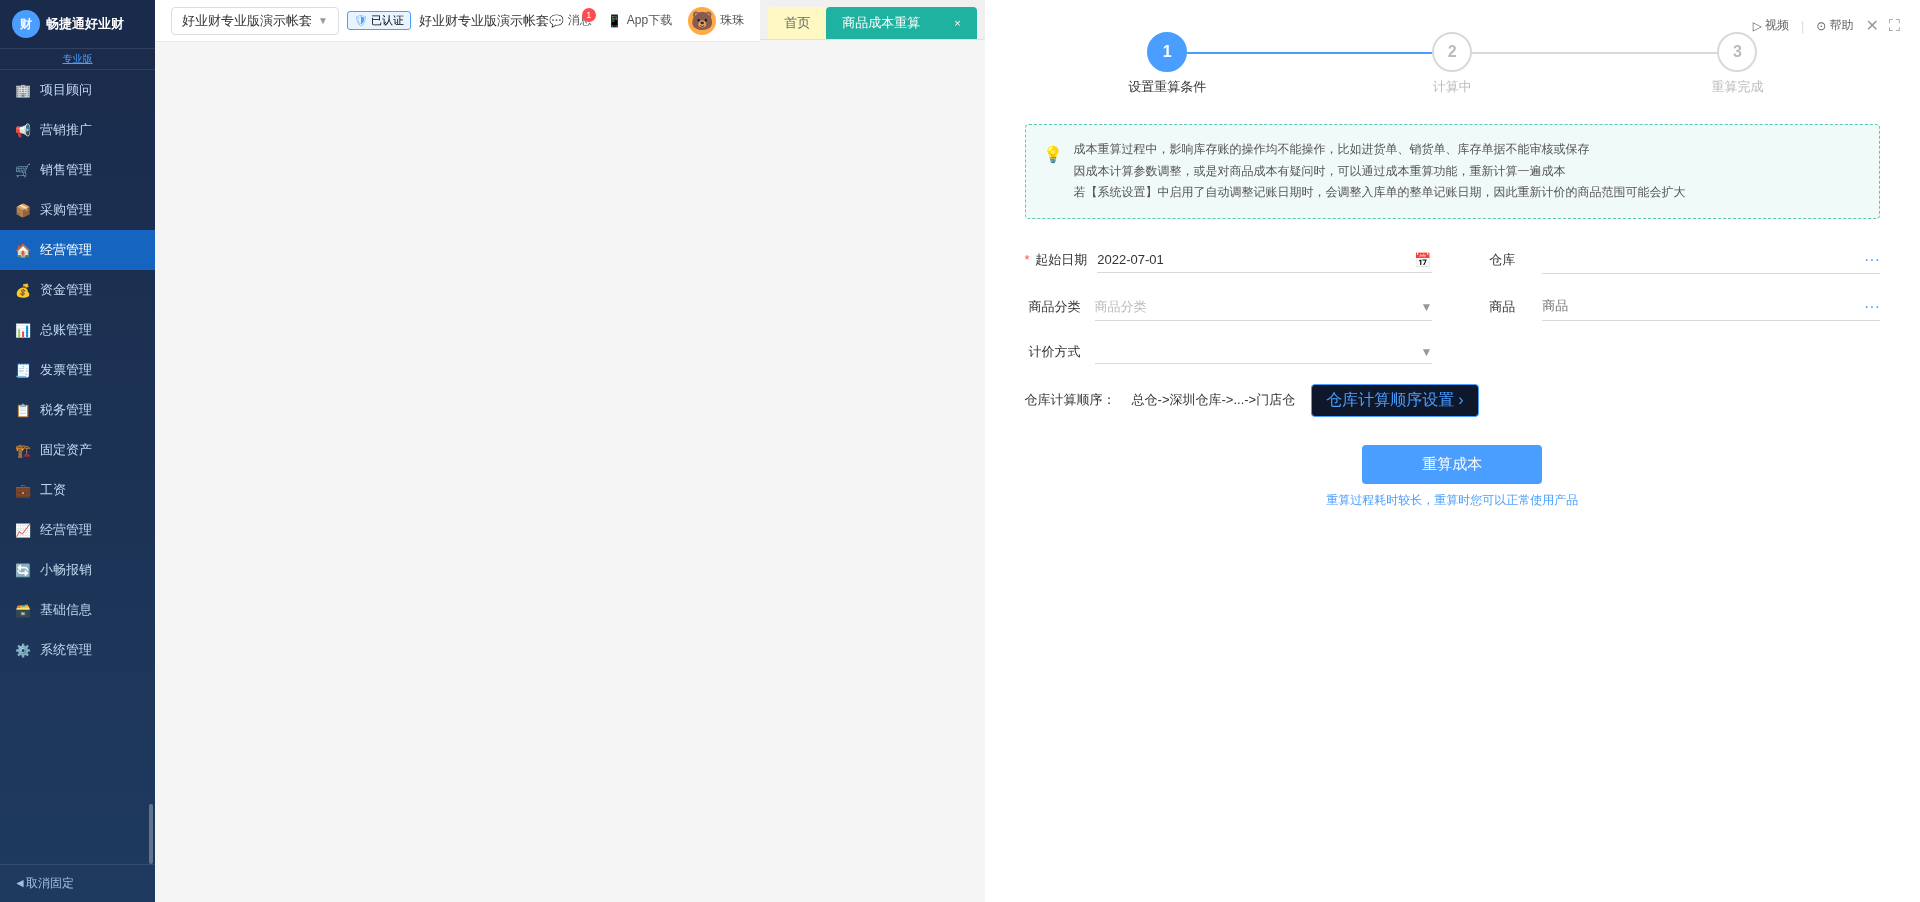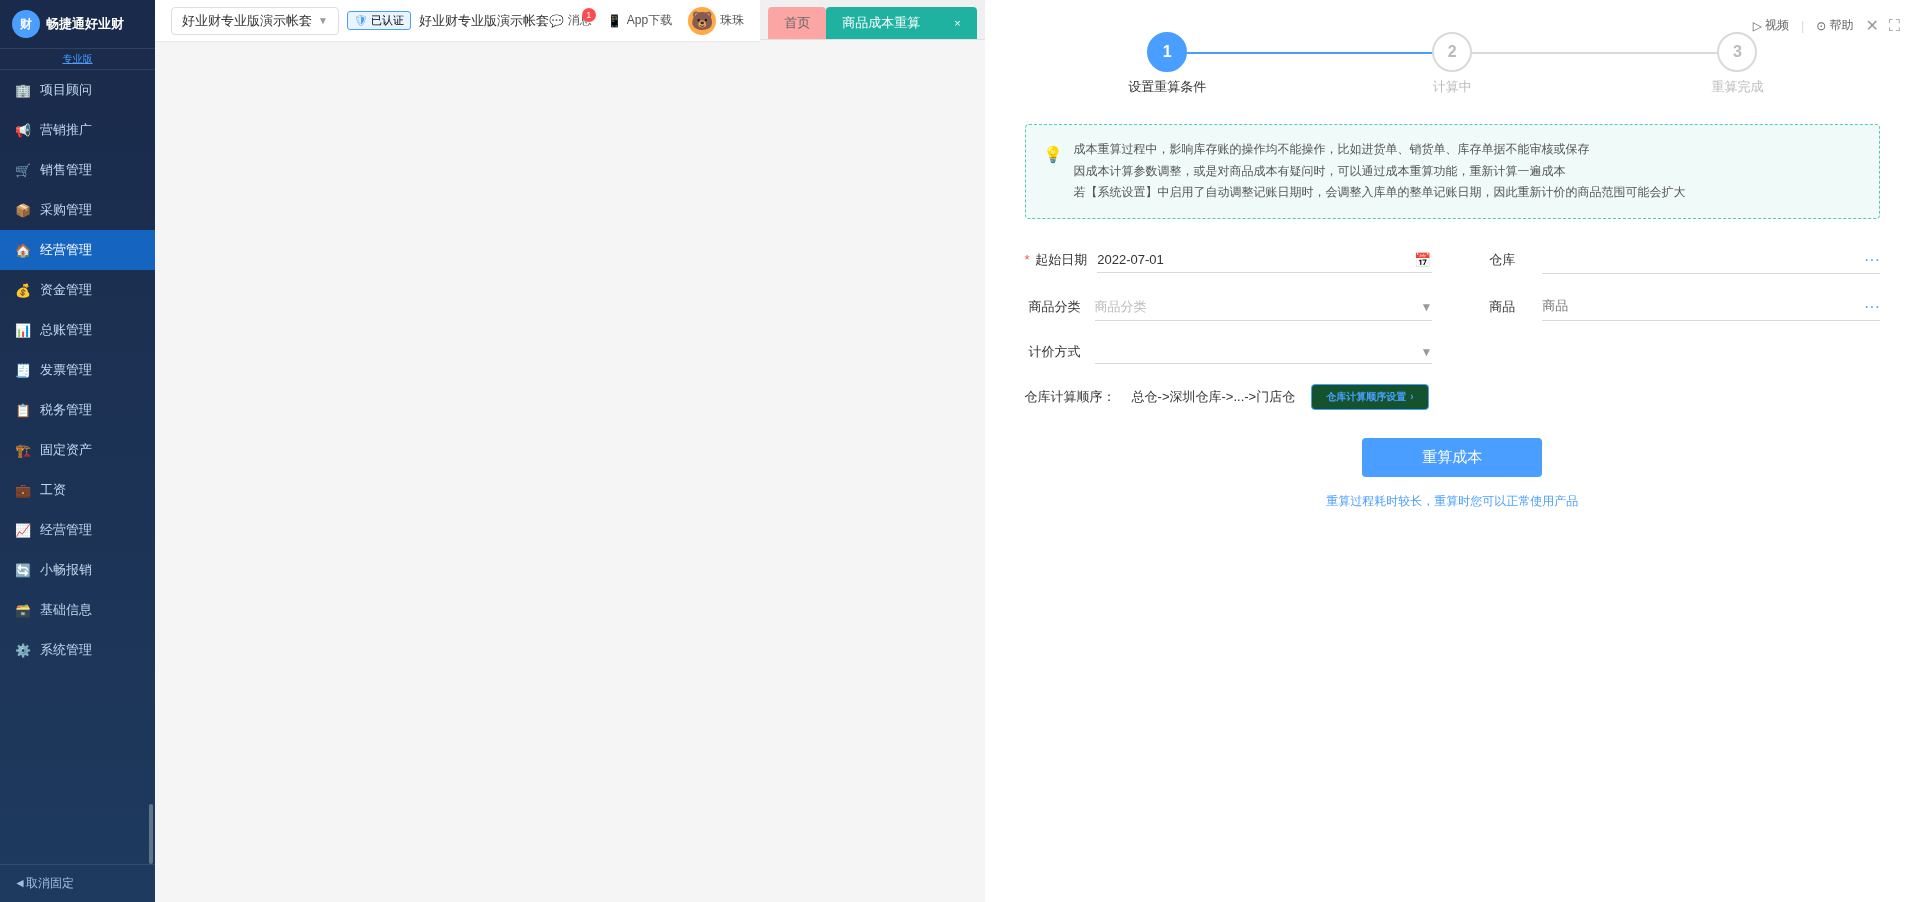--- a/index.html
+++ b/index.html
@@ -104,21 +104,21 @@
       align-items: flex-end;
       padding: 0 8px;
       gap: 0;
       border-bottom: 1px solid #e0e0e0;
     }
     .tab {
       height: 32px; display: flex; align-items: center; padding: 0 16px;
       font-size: 13px; cursor: pointer; border-radius: 4px 4px 0 0;
       gap: 6px;
     }
-    .tab.inactive { background: #fca5a5; color: #666; }
+    .tab.inactive { background: #fef9c3; color: #666; }
     .tab.active { background: #20b2a0; color: white; gap: 34px; }
     .tab-close { font-size: 11px; cursor: pointer; }
 
     
     .content {
       flex: 1; background: white; overflow-y: auto; padding: 24px 40px;
       position: relative;
     }
 
     
@@ -186,32 +186,32 @@
     .form-dots { color: #4a9eff; cursor: pointer; font-size: 16px; }
     .form-chevron { color: #999; font-size: 12px; }
 
     
     .warehouse-row {
       display: flex; align-items: center; margin-bottom: 28px; gap: 16px;
     }
     .warehouse-label { font-size: 13px; color: #333; white-space: nowrap; }
     .warehouse-value { font-size: 13px; color: #333; }
     .warehouse-btn {
-      background: #14532d; border: 1px solid #4a9eff; color: #4a9eff;
-      border-radius: 4px; padding: 5px 14px; cursor: pointer; font-size: 10px;
-      display: flex; align-items: center; gap: 4px; font-weight: bold;
+      background: #0f172a; border: 1px solid #4a9eff; color: #4a9eff;
+      border-radius: 4px; padding: 5px 14px; cursor: pointer; font-size: 16px;
+      display: flex; align-items: center; gap: 4px;
     }
 
     
     .submit-area { text-align: center; margin-top: 20px; }
     .btn-recalc {
       background: #4a9eff; color: white; border: none; border-radius: 4px;
       padding: 10px 60px; font-size: 15px; cursor: pointer; font-family: inherit;
     }
-    .submit-hint { color: #4a9eff; font-size: 12px; margin-top: 16px; }
+    .submit-hint { color: #4a9eff; font-size: 12px; margin-top: 8px; }
 
     
     .content::-webkit-scrollbar { width: 6px; }
     .content::-webkit-scrollbar-thumb { background: #ccc; border-radius: 3px; }
   </style>
 </head>
 <body>
 
 <div class="sidebar">
   <div class="sidebar-logo">

